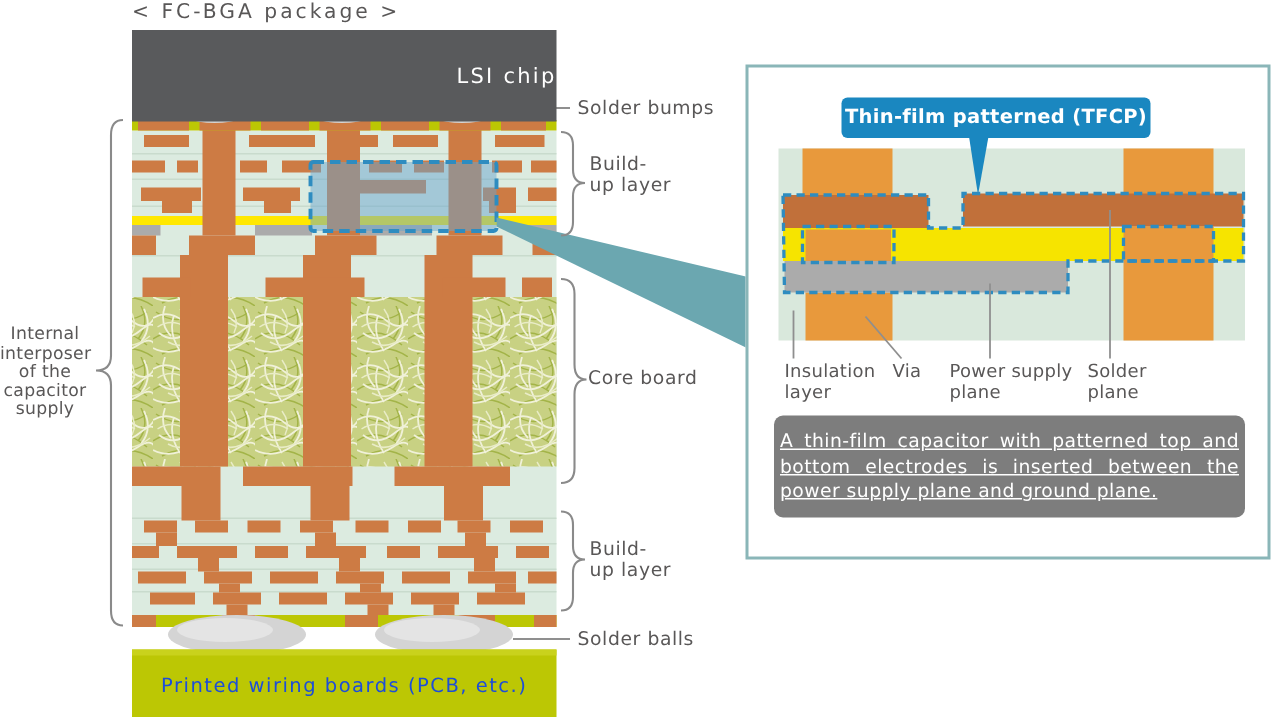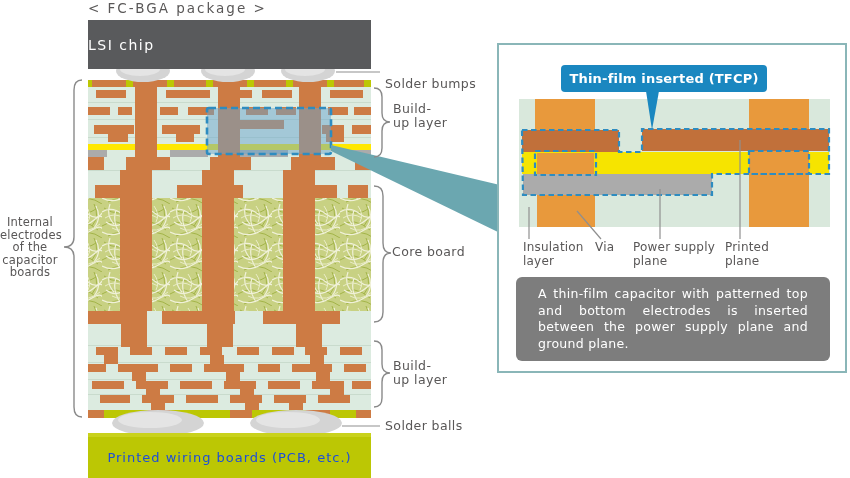--- a/index.html
+++ b/index.html
@@ -15,36 +15,36 @@
     font-family:"DejaVu Sans","Liberation Sans",sans-serif;color:var(--text-gray);}
   .abs{position:absolute;}
   svg{display:block;}
   .f-mint{fill:var(--mint);} .f-olive{fill:var(--olive);} .f-copper{fill:var(--copper);}
   .f-yellow{fill:var(--yellow);} .f-gray{fill:var(--gray-plane);}
   .f-bump{fill:var(--bump);} .f-bump-hi{fill:var(--bump-hi);}
   .sepline{stroke:var(--sep);stroke-width:1;opacity:.85;}
   .brace{stroke:#8a8a8a;stroke-width:1.4;fill:none;}
   .leader{stroke:var(--leader);stroke-width:1.2;fill:none;}
   .title{left:88px;top:0;width:283px;text-align:left;font-size:13.5px;letter-spacing:2px;}
-  .lsi{left:88px;top:20px;width:283px;height:49px;background:var(--chip);
-    display:flex;align-items:center;justify-content:flex-start;color:#fff;font-size:14px;letter-spacing:1.5px;z-index:3;}
+  .lsi{left:88px;top:20px;width:283px;height:61px;background:var(--chip);
+    display:flex;align-items:center;justify-content:flex-end;color:#fff;font-size:14px;letter-spacing:1.5px;z-index:3;}
   .pcb{left:88px;top:433px;width:283px;height:45px;background:var(--olive);
     border-top:4px solid var(--olive-light);box-sizing:border-box;
     display:flex;align-items:center;justify-content:center;color:#1d4ed8;font-size:13px;letter-spacing:1px;z-index:3;}
   .side-label{font-size:12.5px;letter-spacing:.4px;line-height:14px;white-space:nowrap;}
   .internal-label{left:0;top:216px;width:60px;text-align:center;font-size:11.5px;line-height:12.5px;letter-spacing:.2px;}
   .inset{left:497px;top:43px;width:350px;height:330px;background:#fff;
     border:2px solid var(--inset-border);box-sizing:border-box;z-index:2;}
   .tfcp-label{left:62px;top:20px;width:206px;height:27px;background:var(--label-blue);
     border-radius:4px;display:flex;align-items:center;justify-content:center;
     color:#fff;font-weight:bold;font-size:13px;letter-spacing:.2px;z-index:2;}
   .part-label{font-size:12px;line-height:13.5px;letter-spacing:.2px;}
   .caption{left:17px;top:232px;width:314px;background:var(--caption-bg);border-radius:6px;
-    padding:9px 22px;box-sizing:border-box;color:#fff;font-size:12.5px;line-height:16.5px;
-    text-align:justify;letter-spacing:.3px;}
+    padding:9px 4px;box-sizing:border-box;color:#fff;font-size:12.5px;line-height:16.5px;
+    text-align:justify;letter-spacing:.3px;text-decoration:underline;}
 </style>
 </head>
 <body>
 
 <div class="canvas">
 
   <svg class="abs" style="left:0;top:0;" width="850" height="478" viewBox="0 0 850 478">
     <defs>
       <pattern id="fiber" width="34" height="34" patternUnits="userSpaceOnUse">
         <rect width="34" height="34" fill="#c8d183"></rect>
@@ -243,27 +243,27 @@
   <div class="abs title">&lt; FC-BGA package &gt;</div>
   <div class="abs lsi">
     <span>LSI chip</span>
   </div>
   <div class="abs pcb">
     <span>Printed wiring boards (PCB, etc.)</span>
   </div>
 
   <div class="abs internal-label">
     <div>Internal</div>
-    <div>electrodes</div>
+    <div>interposer</div>
     <div>of the</div>
     <div>capacitor</div>
-    <div>boards</div>
-  </div>
-
-  <div class="abs side-label" style="left:385px;top:65px;margin-top:12px;">Solder bumps</div>
+    <div>supply</div>
+  </div>
+
+  <div class="abs side-label" style="left:385px;top:65px;">Solder bumps</div>
   <div class="abs side-label" style="left:393px;top:102px;">
     <div>Build-</div>
     <div>up layer</div>
   </div>
   <div class="abs side-label" style="left:392px;top:245px;">Core board</div>
   <div class="abs side-label" style="left:393px;top:359px;">
     <div>Build-</div>
     <div>up layer</div>
   </div>
   <div class="abs side-label" style="left:385px;top:419px;">Solder balls</div>
@@ -292,22 +292,22 @@
         <rect x="36" y="106" width="61" height="24"></rect>
       </g>
       <g class="leader">
         <path d="M30,162 V194"></path>
         <path d="M78,166 L102,194"></path>
         <path d="M161,144 V194"></path>
         <path d="M241,95 V194"></path>
       </g>
     </svg>
 
-    <div class="abs tfcp-label">Thin-film inserted (TFCP)</div>
+    <div class="abs tfcp-label">Thin-film patterned (TFCP)</div>
 
     <div class="abs part-label" style="left:24px;top:196px;width:74px;">Insulation layer</div>
     <div class="abs part-label" style="left:96px;top:196px;">Via</div>
     <div class="abs part-label" style="left:134px;top:196px;width:96px;">Power supply plane</div>
-    <div class="abs part-label" style="left:226px;top:196px;width:62px;">Printed plane</div>
+    <div class="abs part-label" style="left:226px;top:196px;width:62px;">Solder plane</div>
 
     <div class="abs caption">A thin-film capacitor with patterned top and bottom electrodes is inserted between the power supply plane and ground plane.</div>
   </div>
 </div>
 
 </body></html>

